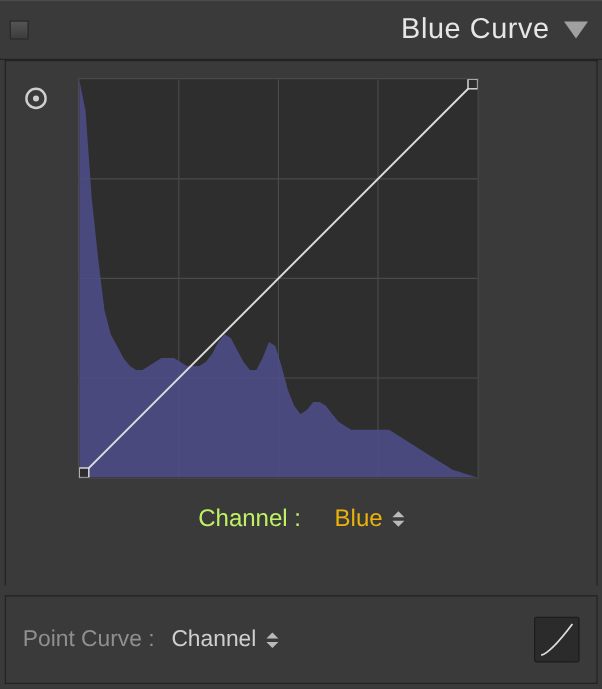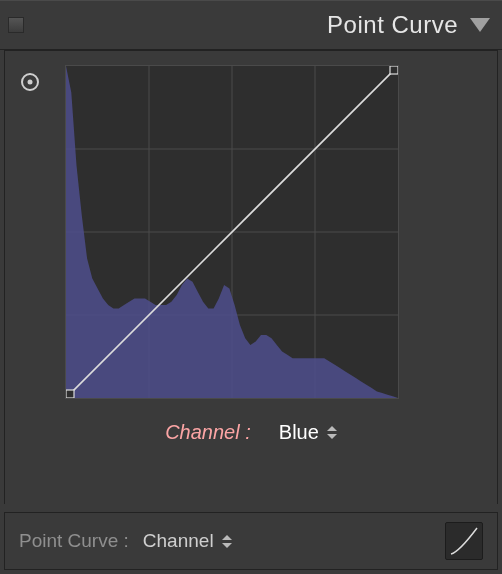--- a/index.html
+++ b/index.html
@@ -99,27 +99,26 @@
   .channel-row {
     display: flex;
     align-items: center;
     justify-content: center;
     margin-top: 22px;
     font-size: 20px;
     color: #9a9a9a;
   }
   .channel-row .label {
     margin-right: 28px;
-    color: #fca5a5;
-    font-style: italic;
+    color: #bef264;
   }
   .dropdown {
     display: inline-flex;
     align-items: center;
-    color: #ffffff;
+    color: #eab308;
     cursor: pointer;
   }
   .dropdown .arrows {
     margin-left: 8px;
     display: inline-flex;
     flex-direction: column;
     line-height: 0;
   }
   .arrows .up {
     width: 0;height: 0;
@@ -130,21 +129,21 @@
   }
   .arrows .down {
     width: 0;height: 0;
     border-left: 5px solid transparent;
     border-right: 5px solid transparent;
     border-top: 5px solid #bababa;
   }
 
   
   .footer {
-    height: 58px;
+    height: 74px;
     background: #3a3a3a;
     border: 1px solid #222;
     margin: 8px 4px 4px 4px;
     display: flex;
     align-items: center;
     padding: 0 14px;
     box-sizing: border-box;
   }
   .footer .label {
     font-size: 19px;
@@ -169,21 +168,21 @@
   }
   .curve-thumb svg { display: block; }
 </style>
 </head>
 <body>
 
 <div class="panel">
 
   <div class="header">
     <div class="toggle-box"></div>
-    <div class="title">Point Curve</div>
+    <div class="title">Blue Curve</div>
     <div class="triangle"></div>
   </div>
 
   <div class="body">
     <div class="graph-row">
       <div class="target-icon">
         <svg width="20" height="20" viewBox="0 0 20 20">
           <circle cx="10" cy="10" r="8" fill="none" stroke="#cfcfcf" stroke-width="2"></circle>
           <circle cx="10" cy="10" r="2.5" fill="#cfcfcf"></circle>
         </svg>

